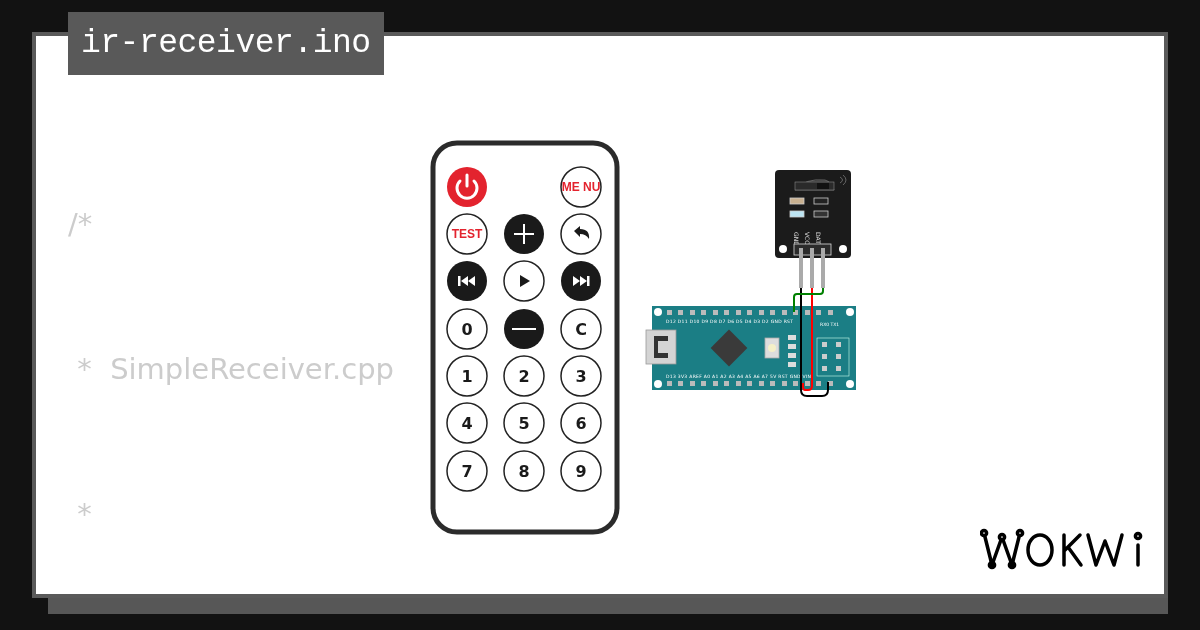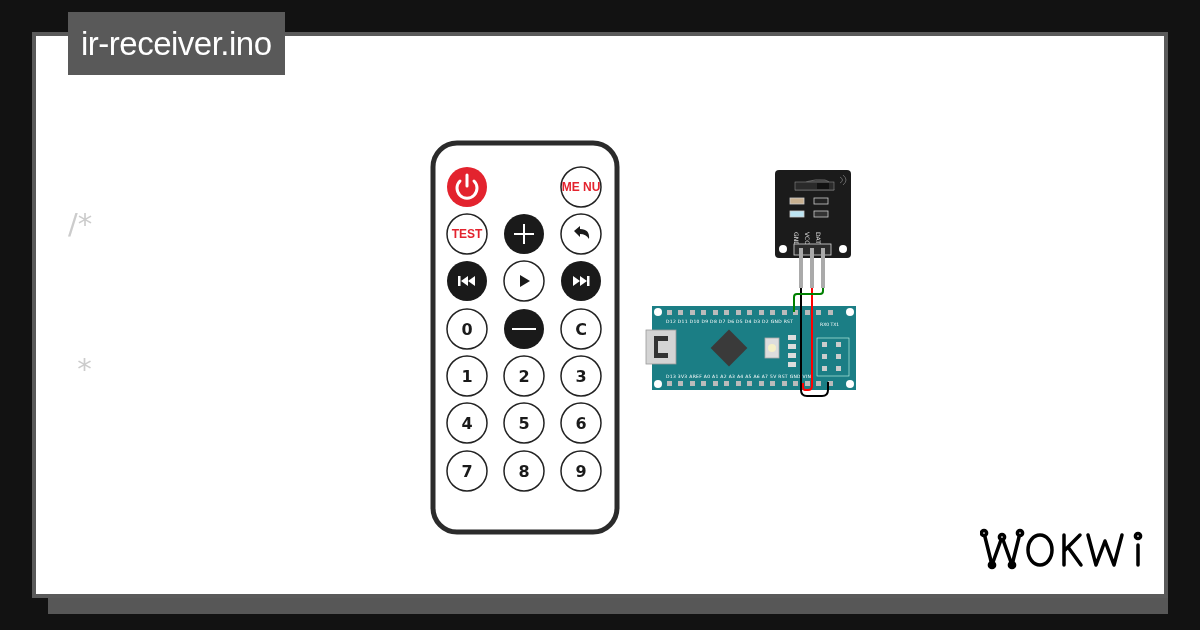--- a/index.html
+++ b/index.html
@@ -1,34 +1,35 @@
 <!DOCTYPE html>
 <html><head>
 <meta charset="utf-8">
 <style>
   html, body { margin:0; padding:0; }
   body { width:1200px; height:630px; background:#121212; position:relative; overflow:hidden; font-family:"DejaVu Sans", sans-serif; }
   .shadow { position:absolute; left:48px; top:48px; width:1120px; height:566px; background:#575757; }
   .panel-border { position:absolute; left:32px; top:32px; width:1136px; height:566px; background:#5a5a5a; }
   .panel { position:absolute; left:36px; top:36px; width:1128px; height:558px; background:#ffffff; overflow:hidden; }
-  .title-tab { position:absolute; left:68px; top:12px; height:63px; padding:0 13px; background:#595959; color:#ffffff; font-family:Liberation Sans, sans-serif; font-size:33px; line-height:63px; letter-spacing:-0.5px; z-index:5; }
+  .title-tab { position:absolute; left:68px; top:12px; height:63px; padding:0 13px; background:#595959; color:#ffffff; font-family:Liberation Mono, monospace; font-size:33px; line-height:63px; letter-spacing:-0.5px; z-index:5; }
   .code { position:absolute; left:32px; top:68px; font-family:"DejaVu Sans", sans-serif; font-size:29px; color:#cccccc; white-space:pre; line-height:48.2px; width:1064px; overflow:hidden; }
   .code-line { height:48.2px; overflow:hidden; }
   .remote-wrap { position:absolute; left:430px; top:140px; z-index:3; }
   .circuit { position:absolute; left:640px; top:160px; z-index:3; }
   .logo { position:absolute; left:980px; top:525px; z-index:4; }
 </style>
 </head>
 <body>
 
 <div class="shadow"></div>
 <div class="panel-border"></div>
 <div class="panel">
   <div class="code">
     <div class="code-line">/*</div>
+    <div class="code-line"> *  SimpleReceiver.cpp</div>
     <div class="code-line"> *</div>
     
     
     
     
     
     
     
     
   </div>

